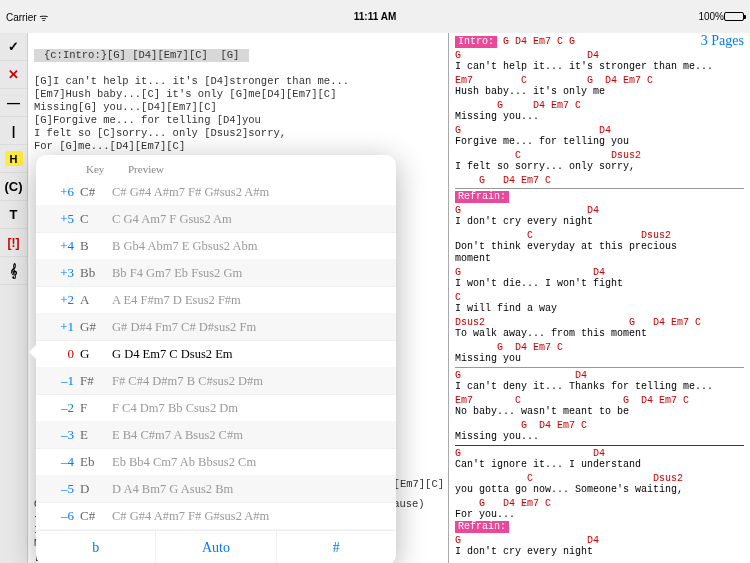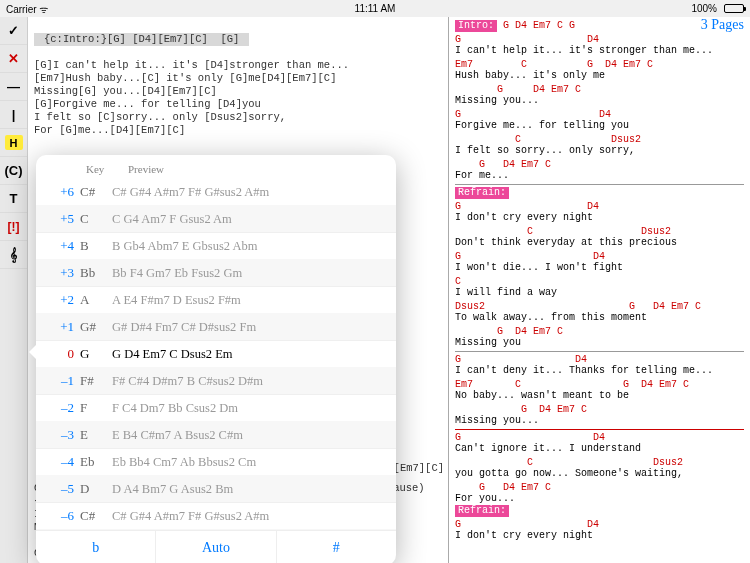--- a/index.html
+++ b/index.html
@@ -1,19 +1,19 @@
 <!DOCTYPE html>
 <html><head>
 <meta charset="utf-8">
 <style>
   * { margin: 0; padding: 0; box-sizing: border-box; }
   body { font-family: -apple-system, "Helvetica Neue", Arial, sans-serif; font-size: 11px; background: #fff; width: 750px; height: 563px; overflow: hidden; position: relative; }
-  .status-bar { height: 17px; background: #f0f0f0; display: flex; align-items: center; justify-content: space-between; padding: 0 6px; font-size: 10px; color: #000; text-align: right; }
-  .status-center { position: absolute; left: 50%; transform: translateX(-50%); font-weight: 400; }
-  .status-right { display: flex; align-items: center; gap: 7px; }
+  .status-bar { height: 33px; background: #f0f0f0; display: flex; align-items: center; justify-content: space-between; padding: 0 6px; font-size: 10px; color: #000; text-align: right; }
+  .status-center { position: absolute; left: 50%; transform: translateX(-50%); font-weight: 700; }
+  .status-right { display: flex; align-items: center; gap: 0; }
   .battery { display: inline-block; width: 20px; height: 9px; border: 1px solid #000; border-radius: 2px; position: relative; }
   .battery::after { content: ""; position: absolute; right: -3px; top: 2px; width: 2px; height: 4px; background: #000; border-radius: 0 1px 1px 0;}
   .battery-fill { background: #000; height: 100%; width: 100%; }
   .main { display: flex; height: 546px; }
   .sidebar { width: 28px; background: #e8e8e8; display: flex; flex-direction: column; border-right: 1px solid #ccc; }
   .sidebar-btn { height: 28px; display: flex; align-items: center; justify-content: center; font-size: 13px; font-weight: bold; cursor: pointer; border-bottom: 1px solid rgba(0,0,0,0.05);}
   .sb-check { color: #000; }
   .sb-x { color: #c00; }
   .sb-h { background: #ffeb3b; color:#000; width:18px; height:15px; display:flex;align-items:center;justify-content:center;font-weight:bold;font-size:11px;border-radius:2px;}
   .sb-c { color:#000; font-weight:bold;}
@@ -136,29 +136,29 @@
         <div class="lyric-line">I can't help it... it's stronger than me...</div>
         <div class="chord-line">Em7        C          G  D4 Em7 C</div>
         <div class="lyric-line">Hush baby... it's only me</div>
         <div class="chord-line">       G     D4 Em7 C</div>
         <div class="lyric-line">Missing you...</div>
         <div class="chord-line">G                       D4</div>
         <div class="lyric-line">Forgive me... for telling you</div>
         <div class="chord-line">          C               Dsus2</div>
         <div class="lyric-line">I felt so sorry... only sorry,</div>
         <div class="chord-line">    G   D4 Em7 C</div>
-        <div class="lyric-line">For me...</div>
       </div>
     <div class="gray-divider"></div>
     <div><span class="section-label">Refrain:</span></div>
     <div id="refrain-lines">
         <div class="chord-line">G                     D4</div>
         <div class="lyric-line">I don't cry every night</div>
         <div class="chord-line">            C                  Dsus2</div>
         <div class="lyric-line">Don't think everyday at this precious</div>
+        <div class="lyric-line">moment</div>
         <div class="chord-line">G                      D4</div>
         <div class="lyric-line">I won't die... I won't fight</div>
         <div class="chord-line">C</div>
         <div class="lyric-line">I will find a way</div>
         <div class="chord-line">Dsus2                        G   D4 Em7 C</div>
         <div class="lyric-line">To walk away... from this moment</div>
         <div class="chord-line">       G  D4 Em7 C</div>
         <div class="lyric-line">Missing you</div>
       </div>
     <div class="gray-divider"></div>

